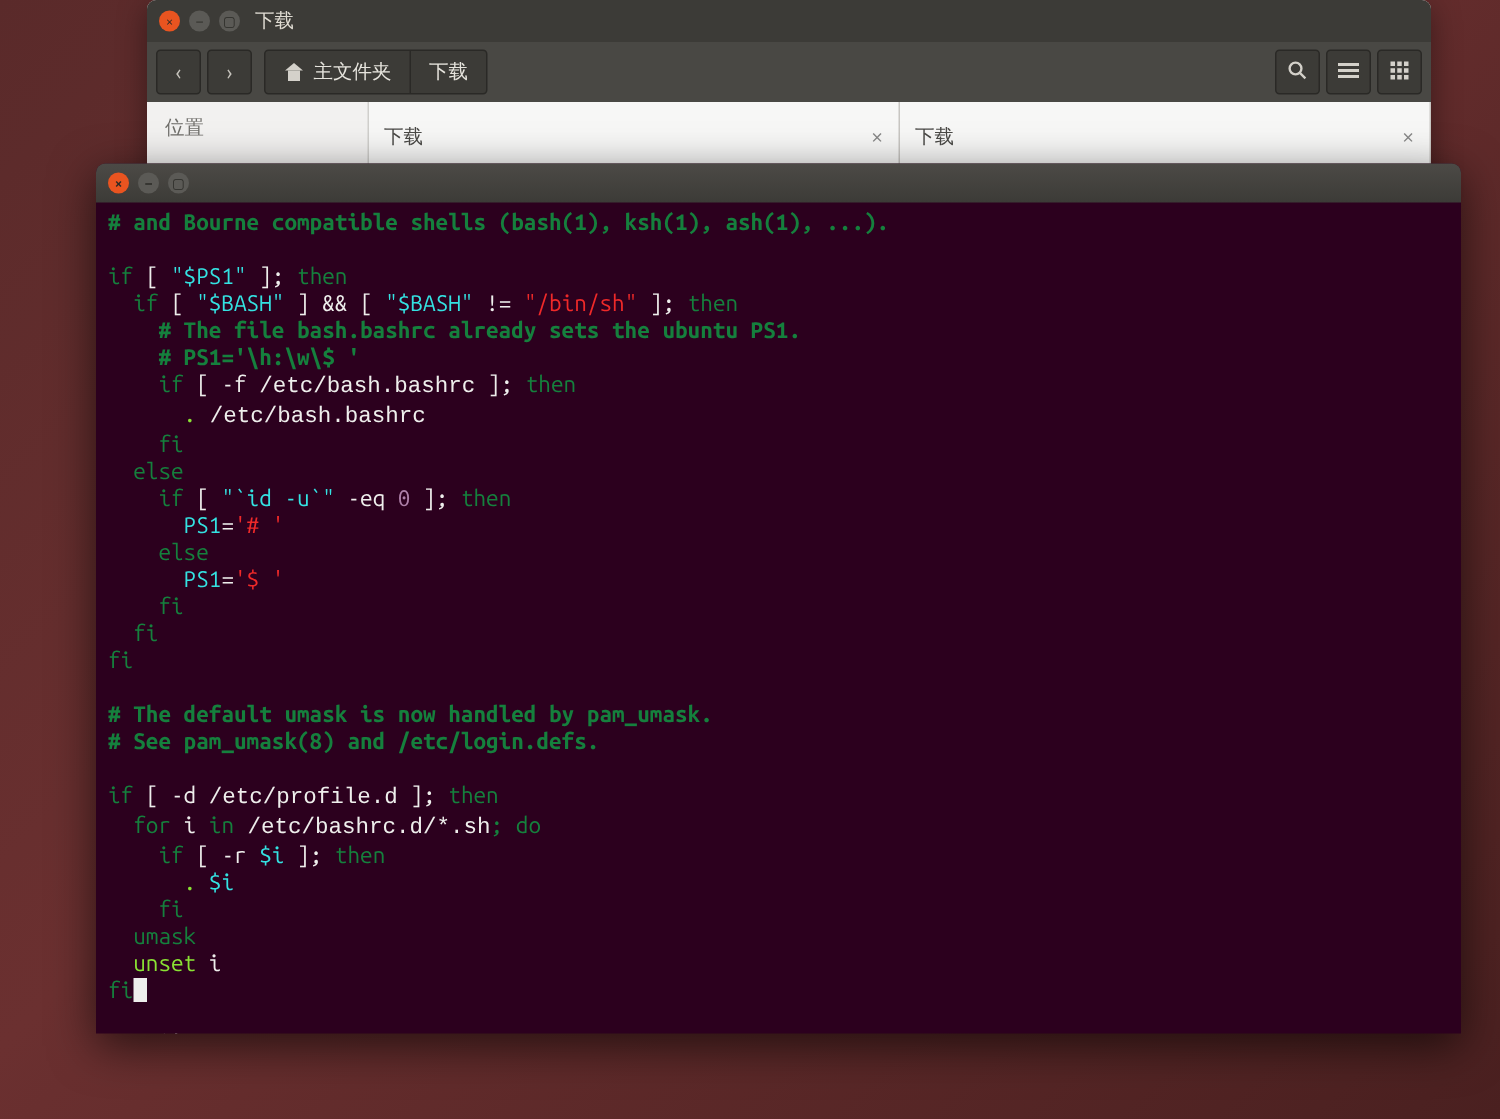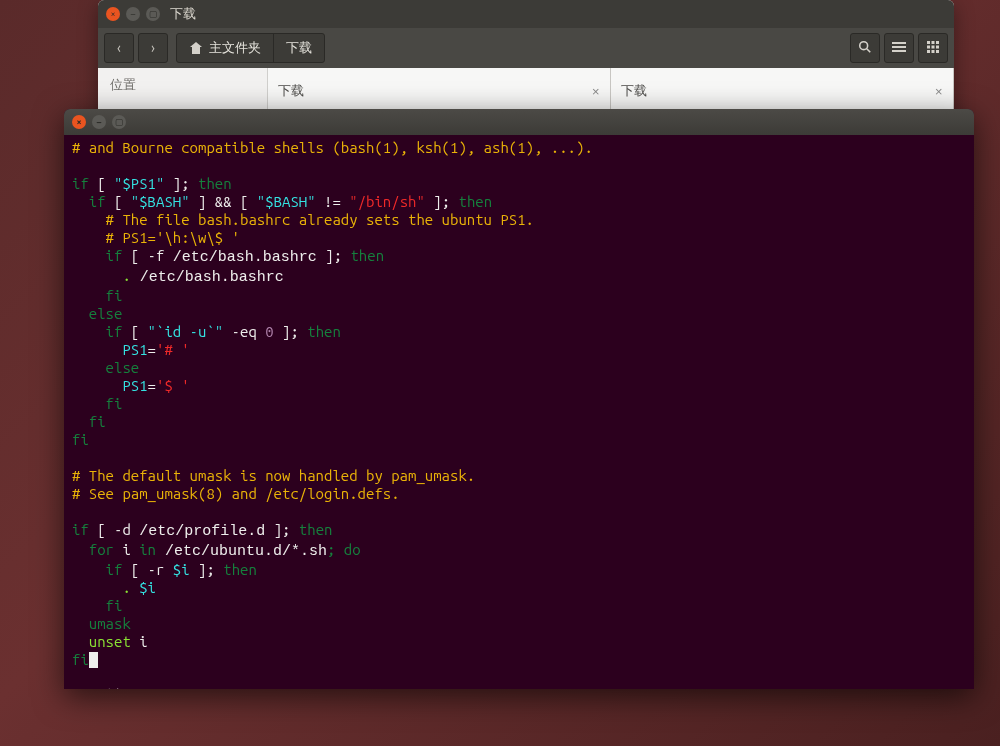--- a/index.html
+++ b/index.html
@@ -91,21 +91,21 @@
       border-right: 1px solid #2a2926;
     }
     .fm-path-seg:last-child { border-right: none; }
     .fm-spacer { flex: 1; }
     .fm-body {
       background: #f7f7f6;
       display: flex;
       height: 45px;
     }
     .fm-sidebar {
-      width: 170px;
+      width: 148px;
       background: #f2f1f0;
       border-right: 1px solid #d0cfcc;
       padding: 8px 12px;
       color: #6f6e6a;
       font-size: 13px;
     }
     .fm-tabs {
       flex: 1;
       display: flex;
       background: #e6e4e0;
@@ -173,21 +173,21 @@
     .term-body {
       flex: 1;
       padding: 4px 8px;
       font-family: "Ubuntu Mono", "DejaVu Sans Mono", monospace;
       font-size: 15px;
       line-height: 18px;
       color: #eeeeec;
       white-space: pre;
       overflow: hidden;
     }
-    .c-comment { color: #eab308; }
+    .c-comment { color: #15803d; font-weight: bold; }
     .c-keyword { color: #15803d; }
     .c-kw2 { color: #8ae234; }
     .c-var { color: #34e2e2; }
     .c-path { color: #eeeeec; font-family: Liberation Mono, monospace; }
     .c-num { color: #ad7fa8; }
     .c-redstr { color: #ef2929; }
     .c-op { color: #eeeeec; }
     .cursor {
       display: inline-block;
       width: 9px;
@@ -323,21 +323,21 @@
 <span class="c-keyword">    else</span>
 <span class="c-var">      PS1</span><span>=</span><span class="c-redstr">'$ '</span>
 <span class="c-keyword">    fi</span>
 <span class="c-keyword">  fi</span>
 <span class="c-keyword">fi</span>
 
 <span class="c-comment"># The default umask is now handled by pam_umask.</span>
 <span class="c-comment"># See pam_umask(8) and /etc/login.defs.</span>
 
 <span class="c-keyword">if</span><span> [ -d </span><span class="c-path">/etc/profile.d</span><span> ]; </span><span class="c-keyword">then</span>
-<span class="c-keyword">  for</span><span> i </span><span class="c-keyword">in</span><span class="c-path"> /etc/ubuntu.d/*.sh</span><span class="c-keyword">; do</span>
+<span class="c-keyword">  for</span><span> i </span><span class="c-keyword">in</span><span class="c-path"> /etc/bashrc.d/*.sh</span><span class="c-keyword">; do</span>
 <span class="c-keyword">    if</span><span> [ -r </span><span class="c-var">$i</span><span> ]; </span><span class="c-keyword">then</span>
 <span class="c-kw2">      .</span><span class="c-var"> $i</span>
 <span class="c-keyword">    fi</span>
 <span class="c-keyword">  umask</span>
 <span class="c-kw2">  unset</span><span> i</span>
 <span class="c-keyword">fi</span><span class="cursor"></span>
 
 <span>-- 插入 --</span></div>
 </div>
 

